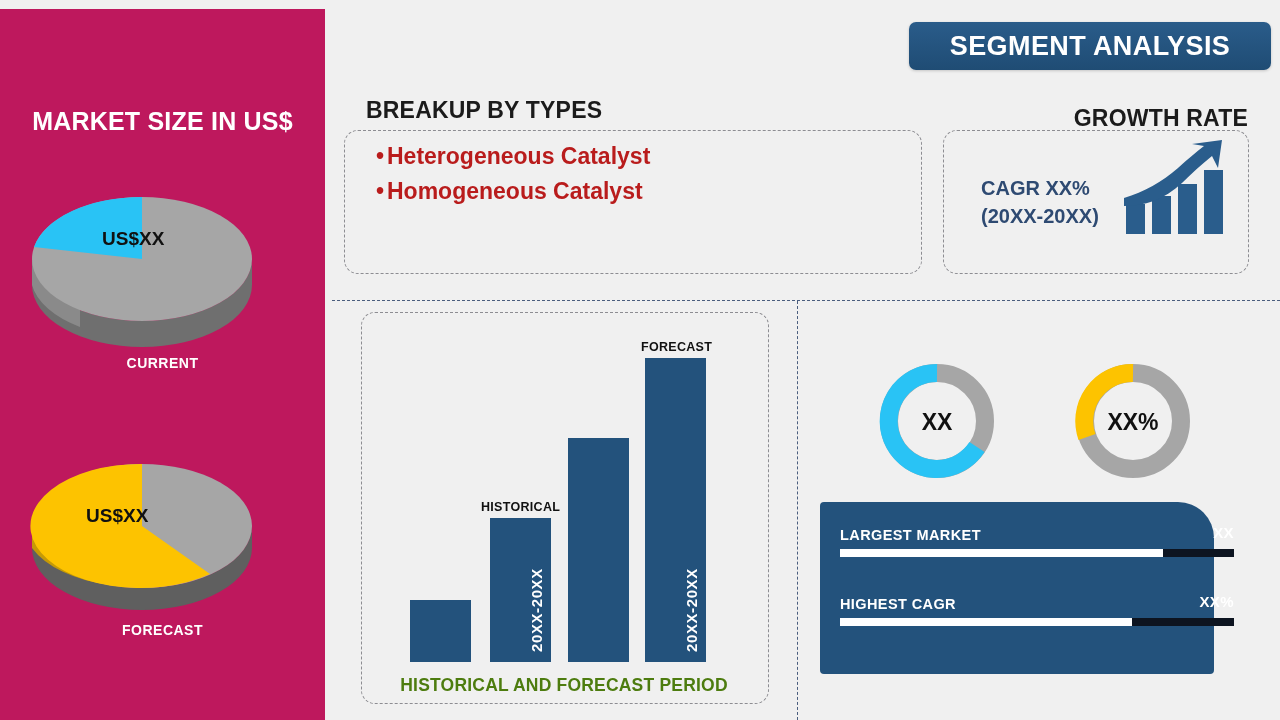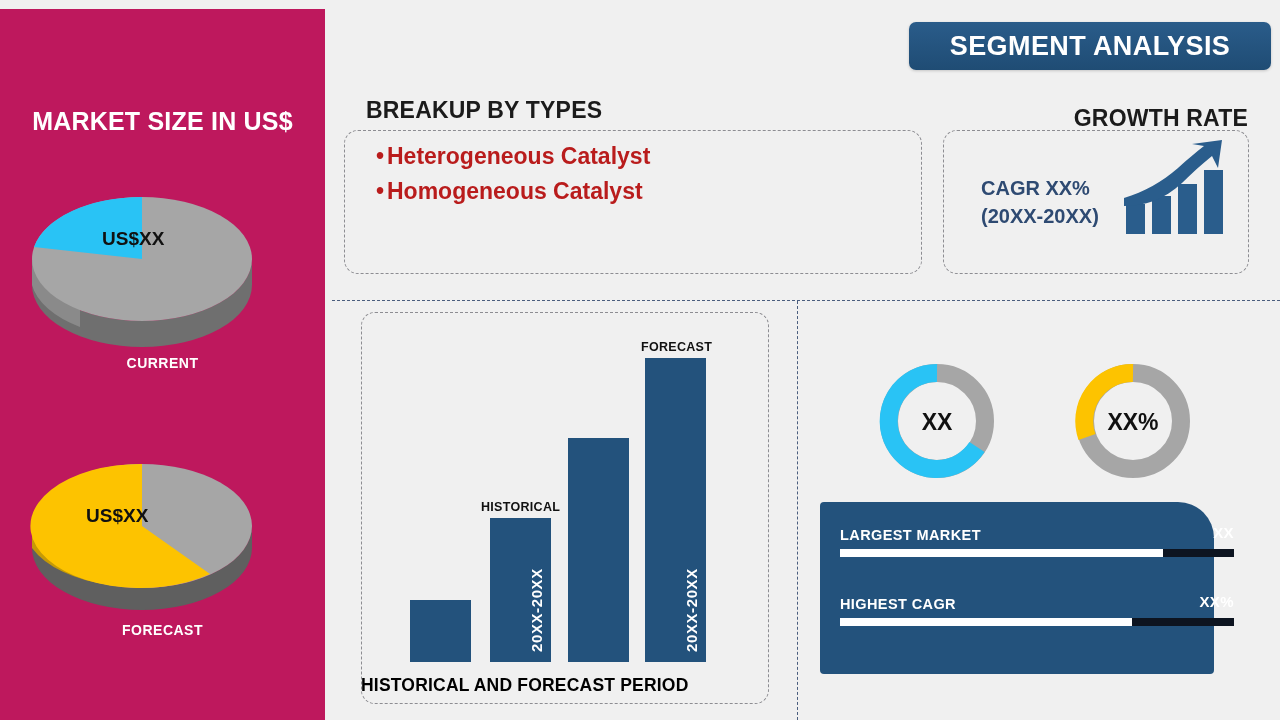--- a/index.html
+++ b/index.html
@@ -90,22 +90,22 @@
   .bar{position:absolute;background:#23527C;}
   .bar-vlabel{
     position:absolute;color:#ffffff;font-size:15px;font-weight:bold;letter-spacing:.6px;
     transform:rotate(-90deg);transform-origin:left top;white-space:nowrap;
   }
   .bar-toplabel{
     position:absolute;color:#111;font-size:12.5px;font-weight:bold;letter-spacing:.3px;
     white-space:nowrap;
   }
   .axis-label{
-    position:absolute;left:361px;top:675px;width:406px;text-align:left;
-    color:#000000;font-size:17.5px;font-weight:bold;letter-spacing:.2px;
+    position:absolute;left:361px;top:675px;width:406px;text-align:center;
+    color:#4d7c0f;font-size:17.5px;font-weight:bold;letter-spacing:.2px;
   }
 
   
   .donut{position:absolute;}
   .donut-txt{
     font-family:"Liberation Sans","DejaVu Sans",sans-serif;
     font-weight:bold;fill:#111;
   }
 
   

